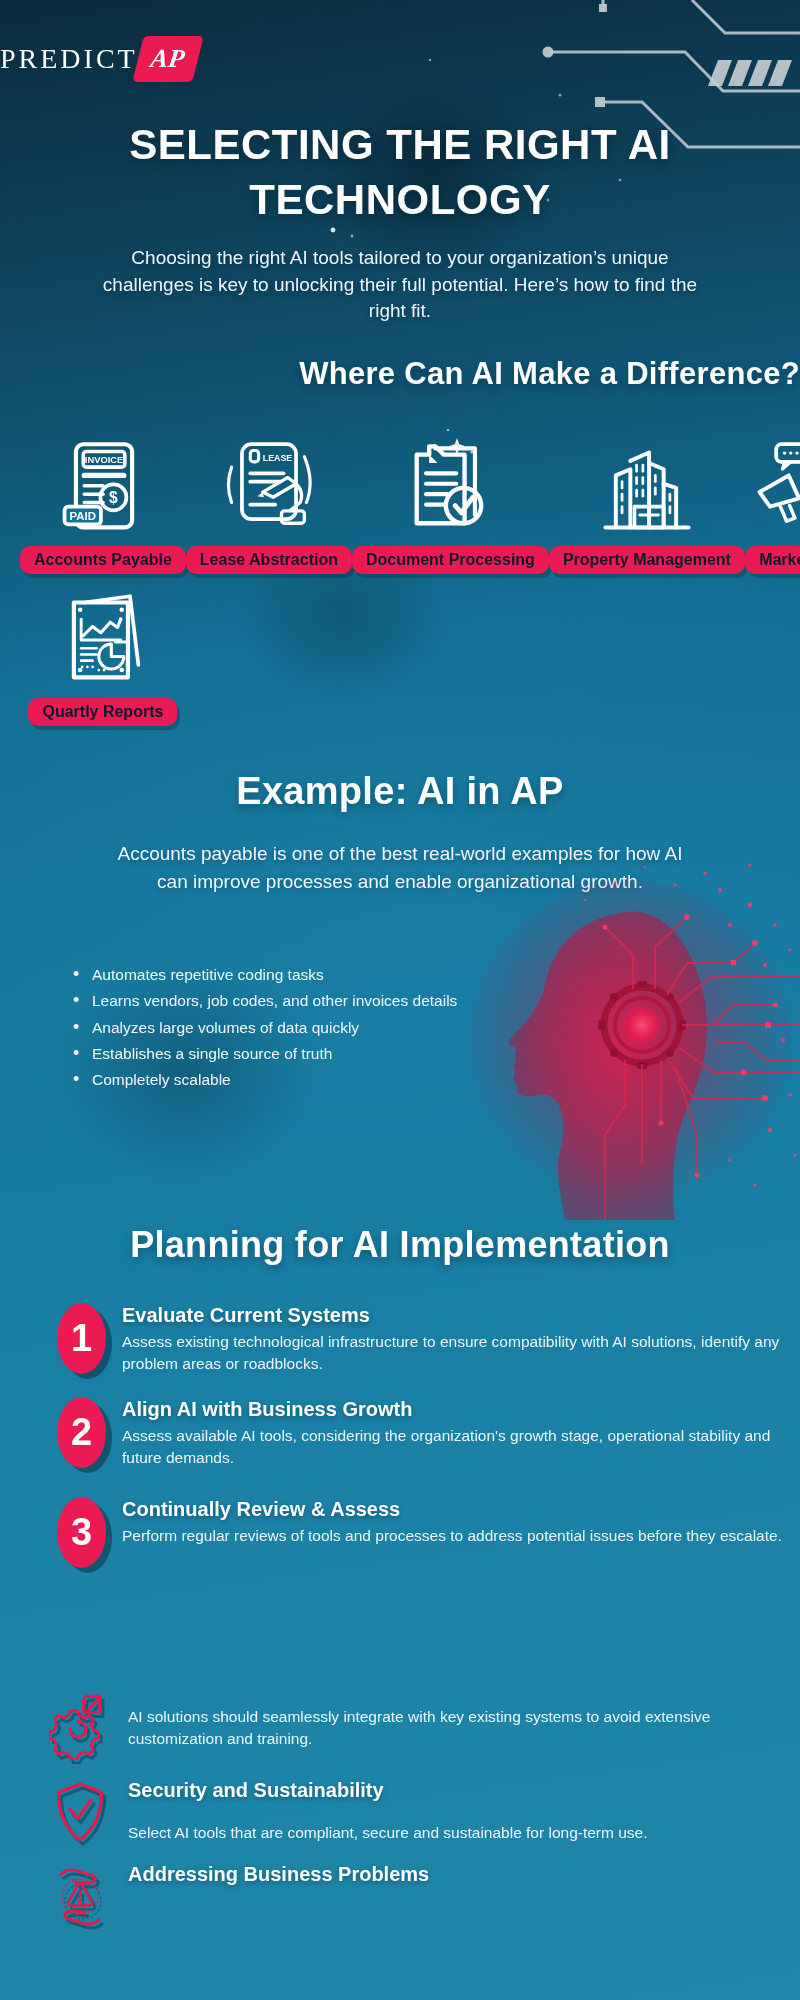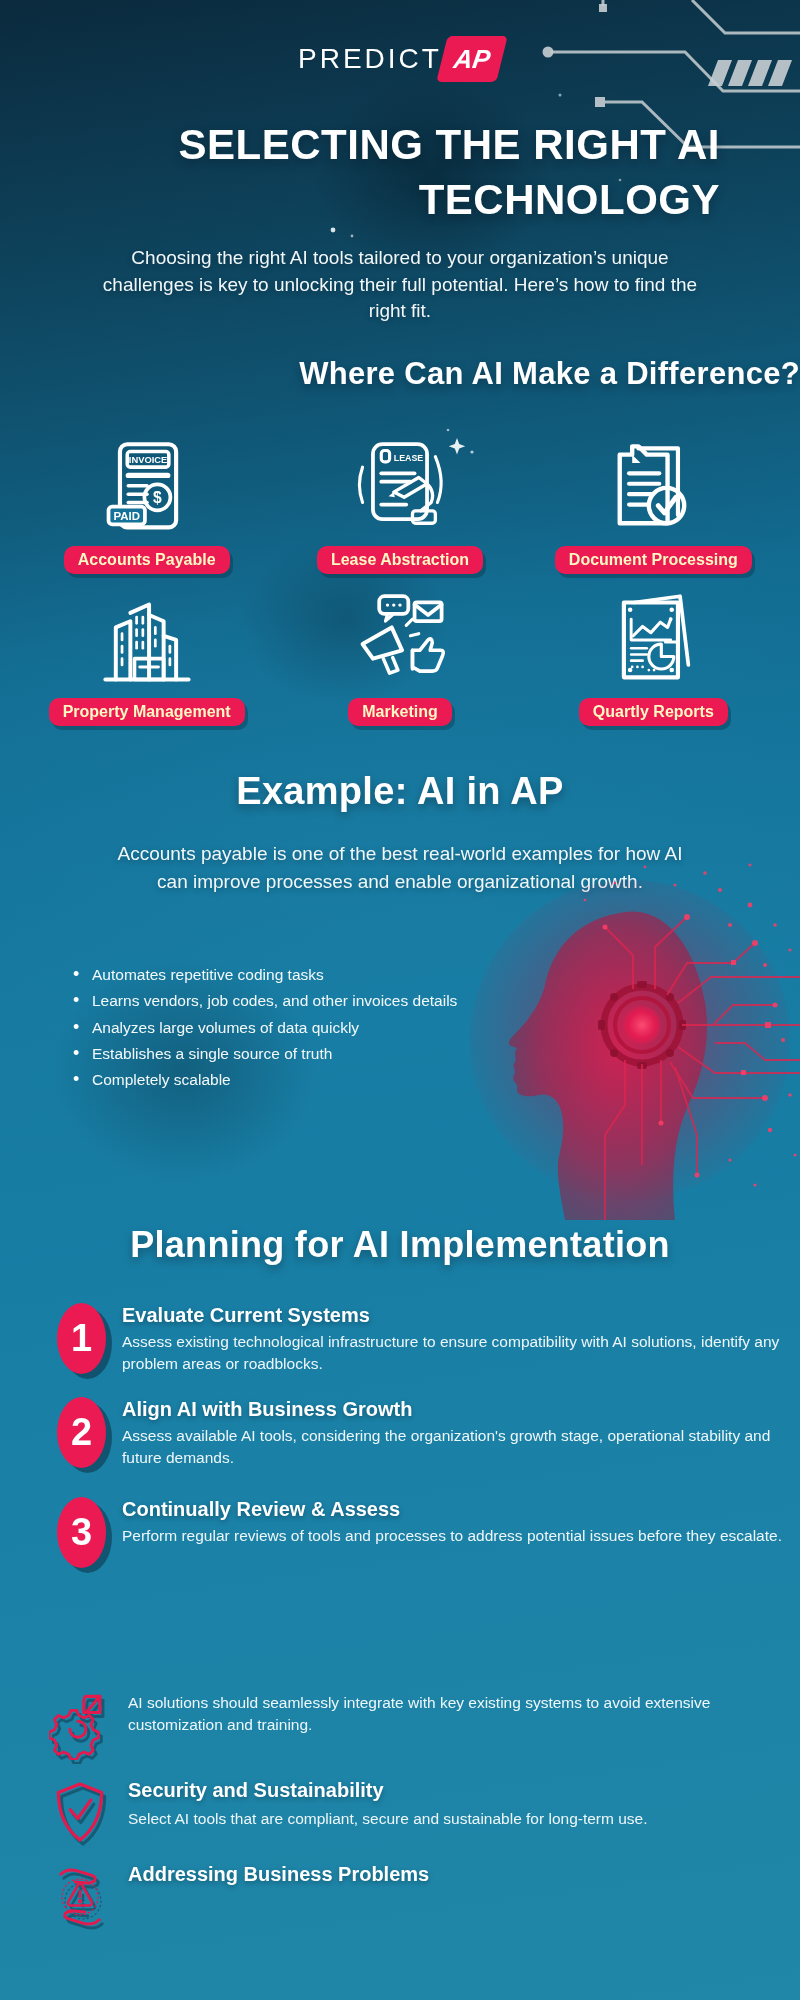--- a/index.html
+++ b/index.html
@@ -10,42 +10,42 @@
       radial-gradient(170px 140px at 54% 8.8%, rgba(3,18,28,.40), transparent 70%),
       radial-gradient(150px 120px at 43% 31%, rgba(5,22,32,.25), transparent 70%),
       radial-gradient(190px 160px at 23% 53.5%, rgba(5,22,32,.28), transparent 70%),
       radial-gradient(950px 520px at 46% 42%, rgba(46,156,196,.16), transparent 70%),
       linear-gradient(172deg,#0b2a3d 0%,#0e455f 14%,#126c92 32%,#167aa1 50%,#1a80a6 70%,#2087a8 100%);
   }
   .abs{position:absolute;}
   h1,h2,h3,p,ul{margin:0;padding:0;}
 
   
-  .logo{top:36px;left:0;width:100%;display:flex;justify-content:center;align-items:center;}
+  .logo{top:36px;left:0;width:100%;display:flex;justify-content:flex-start;align-items:center;font-family:Liberation Serif, serif;}
   .logo-text{font-size:28px;font-weight:400;letter-spacing:3px;color:#fff;}
   .logo-badge{width:60px;height:46px;background:var(--accent,#EC1A52);transform:skewX(-14deg);
     border-radius:5px;display:flex;align-items:center;justify-content:center;}
   .logo-badge span{transform:skewX(6deg);font-weight:800;font-style:italic;font-size:26px;color:#fff;}
 
   
-  .hero-title{top:118px;left:50%;transform:translateX(-50%);width:640px;text-align:right;
+  .hero-title{top:118px;left:50%;transform:translateX(-50%);width:640px;text-align:center;
     font-size:42px;font-weight:800;line-height:1.3;letter-spacing:.5px;
     text-shadow:0 4px 10px rgba(0,20,30,.35);}
   .hero-intro{top:245px;left:50%;transform:translateX(-50%);width:615px;text-align:center;
     font-size:19px;line-height:1.4;color:#f2f8fa;text-shadow:0 2px 6px rgba(0,20,30,.3);}
 
   .section-h{left:0;width:100%;text-align:center;font-weight:800;
     text-shadow:0 4px 9px rgba(0,20,30,.35);letter-spacing:.3px;}
   .diff-h{top:356px;font-size:31px;text-align:right;}
 
   
-  .diff-grid{top:430px;left:20px;width:760px;display:grid;grid-template-columns:1fr 1fr 1fr;row-gap:8px;}
+  .diff-grid{top:430px;left:20px;width:760px;display:grid;grid-template-columns:1fr 1fr 1fr 1fr 1fr;row-gap:8px;}
   .diff-cell{display:flex;flex-direction:column;align-items:center;}
   .icon-box{height:112px;display:flex;align-items:flex-end;justify-content:center;}
-  .badge{margin-top:4px;background:var(--accent,#EC1A52);color:#fef9c3;font-weight:700;font-size:16px;
+  .badge{margin-top:4px;background:var(--accent,#EC1A52);color:#0f172a;font-weight:700;font-size:16px;
     padding:5px 14px;border-radius:10px;box-shadow:3px 4px 0 rgba(8,34,48,.30);white-space:nowrap;}
 
   .ex-h{top:770px;font-size:38px;}
   .ex-p{top:840px;left:50%;transform:translateX(-50%);width:600px;text-align:center;
     font-size:19px;line-height:1.45;color:#f2f8fa;text-shadow:0 2px 6px rgba(0,20,30,.3);}
 
   .bullets{top:963px;left:68px;width:410px;list-style:none;}
   .bullets li{position:relative;padding-left:24px;font-size:15.5px;line-height:1.5;margin-bottom:3px;color:#f4fafc;}
   .bullets li::before{content:"•";position:absolute;left:5px;top:-2px;font-size:18px;color:#fff;}
 
@@ -56,21 +56,21 @@
     box-shadow:6px 5px 0 rgba(8,32,46,.45);display:flex;align-items:center;justify-content:center;
     font-size:38px;font-weight:700;}
   .step-title{font-size:20px;font-weight:800;line-height:1.2;text-shadow:0 2px 5px rgba(0,20,30,.35);}
   .step-desc{margin-top:4px;font-size:15.5px;line-height:1.45;color:#eef7fa;width:660px;}
 
   .choose-h{top:1608px;font-size:36px;}
   .citem{left:48px;width:710px;display:flex;gap:16px;align-items:flex-start;}
   .citem .cicon{flex:0 0 auto;width:64px;display:flex;justify-content:center;
     filter:drop-shadow(3px 4px 0 rgba(8,32,46,.40));}
   .citem-title{font-size:20px;font-weight:800;line-height:1.2;text-shadow:0 2px 5px rgba(0,20,30,.35);}
-  .citem-desc{margin-top:6px;font-size:15.5px;line-height:1.45;color:#eef7fa;width:620px;}
+  .citem-desc{margin-top:20px;font-size:15.5px;line-height:1.45;color:#eef7fa;width:620px;}
 
   svg text{font-family:"Liberation Sans",sans-serif;}
 </style>
 </head>
 <body>
 
 <div class="canvas" style="--accent: #EC1A52;">
 
   <svg class="abs" style="top:0;left:0;" width="800" height="240" viewBox="0 0 800 240">
     <g stroke="#C7CFD2" stroke-width="3" fill="none" opacity="0.85">

